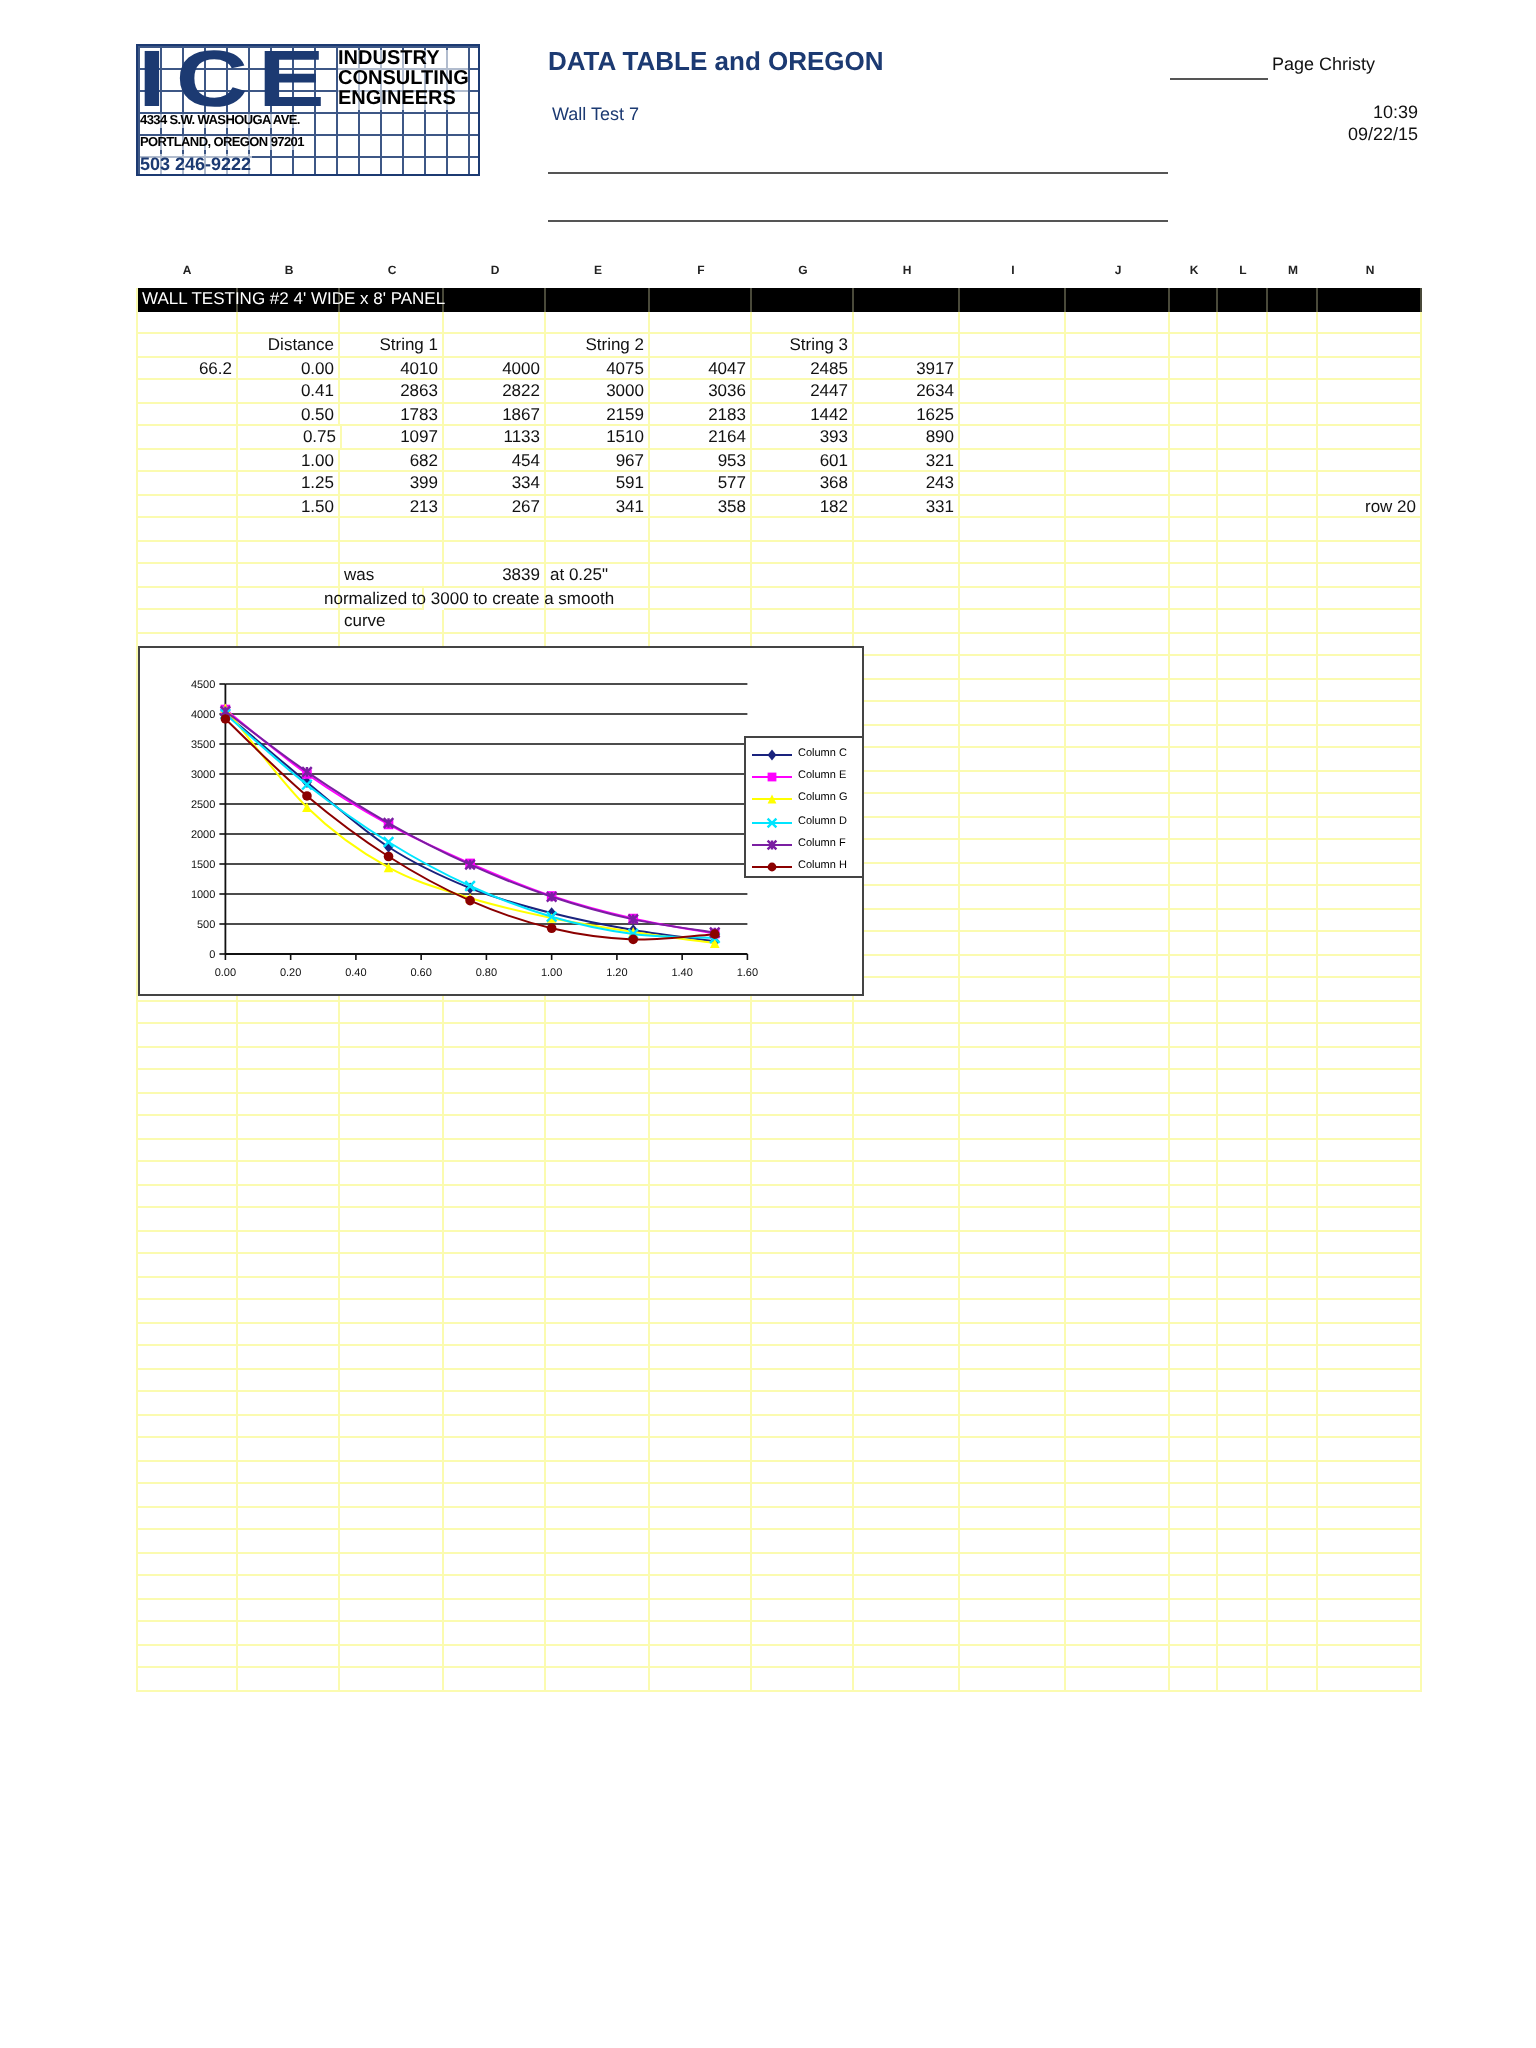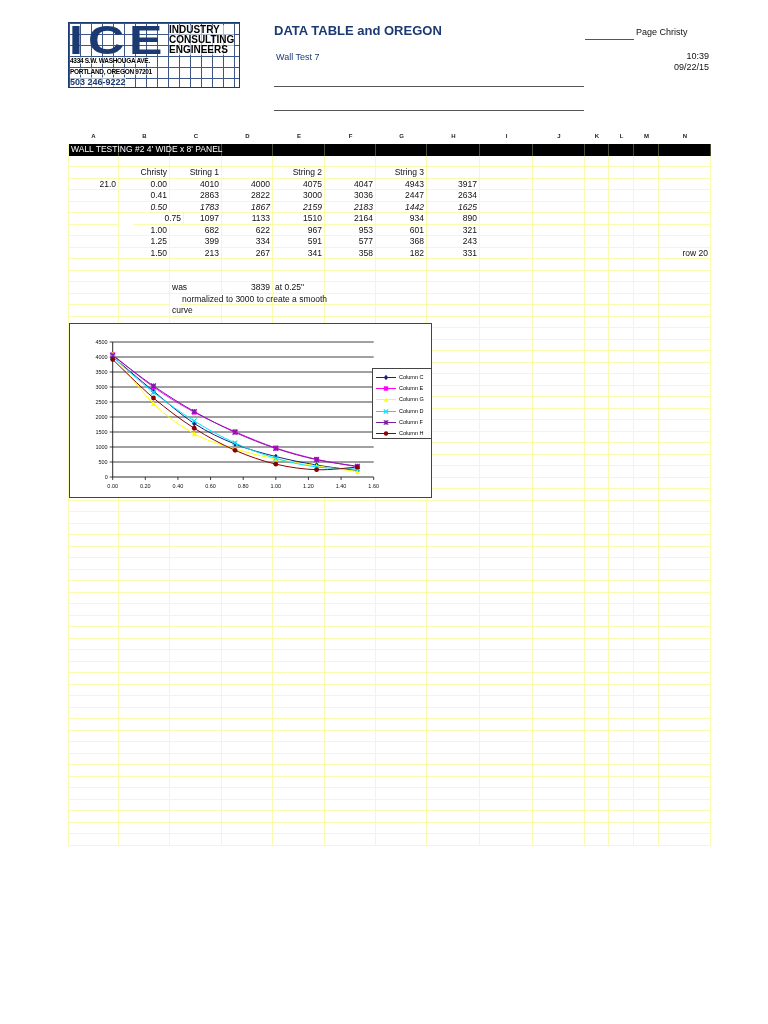--- a/index.html
+++ b/index.html
@@ -121,42 +121,42 @@
       <div class="cell" style="left: 359px; width: 53px;"></div>
       <div class="cell" style="left: 412px; width: 53px;"></div>
       <div class="cell" style="left: 465px; width: 52px;"></div>
       <div class="cell" style="left: 517px; width: 24px;"></div>
       <div class="cell" style="left: 541px; width: 25px;"></div>
       <div class="cell" style="left: 566px; width: 25px;"></div>
       <div class="cell" style="left: 591px; width: 52px;"></div>
     </div>
     <div class="row" style="top: 23px;">
       <div class="cell first-col" style="left: 0px; width: 51px;"></div>
-      <div class="cell r" style="left: 51px; width: 51px;">Christy</div>
+      <div class="cell r" style="left: 51px; width: 51px;">Distance</div>
       <div class="cell r" style="left: 102px; width: 52px;">String 1</div>
       <div class="cell" style="left: 154px; width: 51px;"></div>
       <div class="cell r" style="left: 205px; width: 52px;">String 2</div>
       <div class="cell" style="left: 257px; width: 51px;"></div>
       <div class="cell r" style="left: 308px; width: 51px;">String 3</div>
       <div class="cell" style="left: 359px; width: 53px;"></div>
       <div class="cell" style="left: 412px; width: 53px;"></div>
       <div class="cell" style="left: 465px; width: 52px;"></div>
       <div class="cell" style="left: 517px; width: 24px;"></div>
       <div class="cell" style="left: 541px; width: 25px;"></div>
       <div class="cell" style="left: 566px; width: 25px;"></div>
       <div class="cell" style="left: 591px; width: 52px;"></div>
     </div>
     <div class="row" style="top: 34.5px;">
-      <div class="cell first-col r" style="left: 0px; width: 51px;">21.0</div>
+      <div class="cell first-col r" style="left: 0px; width: 51px;">66.2</div>
       <div class="cell r" style="left: 51px; width: 51px;">0.00</div>
       <div class="cell r" style="left: 102px; width: 52px;">4010</div>
       <div class="cell r" style="left: 154px; width: 51px;">4000</div>
       <div class="cell r" style="left: 205px; width: 52px;">4075</div>
       <div class="cell r" style="left: 257px; width: 51px;">4047</div>
-      <div class="cell r" style="left: 308px; width: 51px;">4943</div>
+      <div class="cell r" style="left: 308px; width: 51px;">2485</div>
       <div class="cell r" style="left: 359px; width: 53px;">3917</div>
       <div class="cell" style="left: 412px; width: 53px;"></div>
       <div class="cell" style="left: 465px; width: 52px;"></div>
       <div class="cell" style="left: 517px; width: 24px;"></div>
       <div class="cell" style="left: 541px; width: 25px;"></div>
       <div class="cell" style="left: 566px; width: 25px;"></div>
       <div class="cell" style="left: 591px; width: 52px;"></div>
     </div>
     <div class="row" style="top: 46px;">
       <div class="cell first-col" style="left: 0px; width: 51px;"></div>
@@ -167,57 +167,57 @@
       <div class="cell r" style="left: 257px; width: 51px;">3036</div>
       <div class="cell r" style="left: 308px; width: 51px;">2447</div>
       <div class="cell r" style="left: 359px; width: 53px;">2634</div>
       <div class="cell" style="left: 412px; width: 53px;"></div>
       <div class="cell" style="left: 465px; width: 52px;"></div>
       <div class="cell" style="left: 517px; width: 24px;"></div>
       <div class="cell" style="left: 541px; width: 25px;"></div>
       <div class="cell" style="left: 566px; width: 25px;"></div>
       <div class="cell" style="left: 591px; width: 52px;"></div>
     </div>
-    <div class="row" style="top: 57.5px; font-style: italic;">
+    <div class="row" style="top: 57.5px;">
       <div class="cell first-col" style="left: 0px; width: 51px;"></div>
       <div class="cell r" style="left: 51px; width: 51px;">0.50</div>
       <div class="cell r" style="left: 102px; width: 52px;">1783</div>
       <div class="cell r" style="left: 154px; width: 51px;">1867</div>
       <div class="cell r" style="left: 205px; width: 52px;">2159</div>
       <div class="cell r" style="left: 257px; width: 51px;">2183</div>
       <div class="cell r" style="left: 308px; width: 51px;">1442</div>
       <div class="cell r" style="left: 359px; width: 53px;">1625</div>
       <div class="cell" style="left: 412px; width: 53px;"></div>
       <div class="cell" style="left: 465px; width: 52px;"></div>
       <div class="cell" style="left: 517px; width: 24px;"></div>
       <div class="cell" style="left: 541px; width: 25px;"></div>
       <div class="cell" style="left: 566px; width: 25px;"></div>
       <div class="cell" style="left: 591px; width: 52px;"></div>
     </div>
     <div class="row" style="top: 69px;">
       <div class="cell first-col" style="left: 0px; width: 51px;"></div>
-      <div class="cell r" style="left: 65px; width: 51px;">0.75</div>
+      <div class="cell r" style="left: 52px; width: 51px;">0.75</div>
       <div class="cell r" style="left: 102px; width: 52px;">1097</div>
       <div class="cell r" style="left: 154px; width: 51px;">1133</div>
       <div class="cell r" style="left: 205px; width: 52px;">1510</div>
       <div class="cell r" style="left: 257px; width: 51px;">2164</div>
-      <div class="cell r" style="left: 308px; width: 51px;">934</div>
+      <div class="cell r" style="left: 308px; width: 51px;">393</div>
       <div class="cell r" style="left: 359px; width: 53px;">890</div>
       <div class="cell" style="left: 412px; width: 53px;"></div>
       <div class="cell" style="left: 465px; width: 52px;"></div>
       <div class="cell" style="left: 517px; width: 24px;"></div>
       <div class="cell" style="left: 541px; width: 25px;"></div>
       <div class="cell" style="left: 566px; width: 25px;"></div>
       <div class="cell" style="left: 591px; width: 52px;"></div>
     </div>
     <div class="row" style="top: 80.5px;">
       <div class="cell first-col" style="left: 0px; width: 51px;"></div>
       <div class="cell r" style="left: 51px; width: 51px;">1.00</div>
       <div class="cell r" style="left: 102px; width: 52px;">682</div>
-      <div class="cell r" style="left: 154px; width: 51px;">622</div>
+      <div class="cell r" style="left: 154px; width: 51px;">454</div>
       <div class="cell r" style="left: 205px; width: 52px;">967</div>
       <div class="cell r" style="left: 257px; width: 51px;">953</div>
       <div class="cell r" style="left: 308px; width: 51px;">601</div>
       <div class="cell r" style="left: 359px; width: 53px;">321</div>
       <div class="cell" style="left: 412px; width: 53px;"></div>
       <div class="cell" style="left: 465px; width: 52px;"></div>
       <div class="cell" style="left: 517px; width: 24px;"></div>
       <div class="cell" style="left: 541px; width: 25px;"></div>
       <div class="cell" style="left: 566px; width: 25px;"></div>
       <div class="cell" style="left: 591px; width: 52px;"></div>
@@ -298,21 +298,21 @@
       <div class="cell" style="left: 412px; width: 53px;"></div>
       <div class="cell" style="left: 465px; width: 52px;"></div>
       <div class="cell" style="left: 517px; width: 24px;"></div>
       <div class="cell" style="left: 541px; width: 25px;"></div>
       <div class="cell" style="left: 566px; width: 25px;"></div>
       <div class="cell" style="left: 591px; width: 52px;"></div>
     </div>
     <div class="row" style="top: 149.5px;">
       <div class="cell first-col" style="left: 0px; width: 51px;"></div>
       <div class="cell" style="left: 51px; width: 51px;"></div>
-      <div class="cell" style="left: 112px; width: 52px; z-index: 2;">normalized to 3000 to create a smooth</div>
+      <div class="cell" style="left: 92px; width: 52px; z-index: 2;">normalized to 3000 to create a smooth</div>
       <div class="cell" style="left: 154px; width: 51px;"></div>
       <div class="cell" style="left: 205px; width: 52px;"></div>
       <div class="cell" style="left: 257px; width: 51px;"></div>
       <div class="cell" style="left: 308px; width: 51px;"></div>
       <div class="cell" style="left: 359px; width: 53px;"></div>
       <div class="cell" style="left: 412px; width: 53px;"></div>
       <div class="cell" style="left: 465px; width: 52px;"></div>
       <div class="cell" style="left: 517px; width: 24px;"></div>
       <div class="cell" style="left: 541px; width: 25px;"></div>
       <div class="cell" style="left: 566px; width: 25px;"></div>

